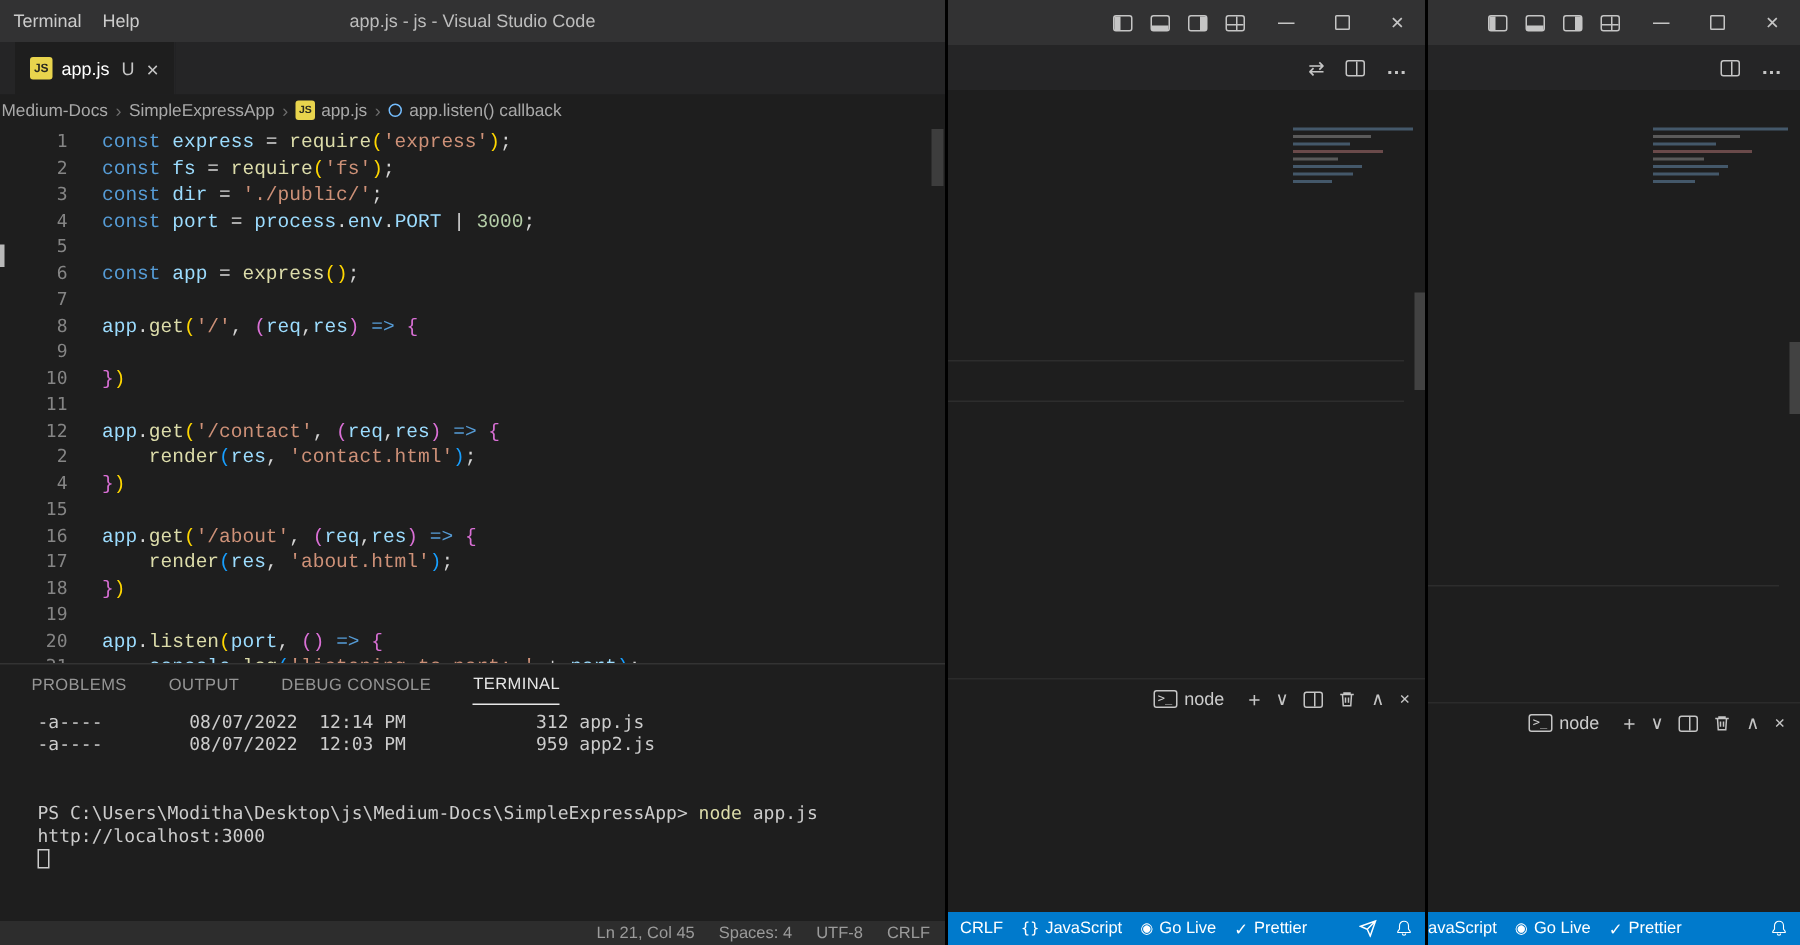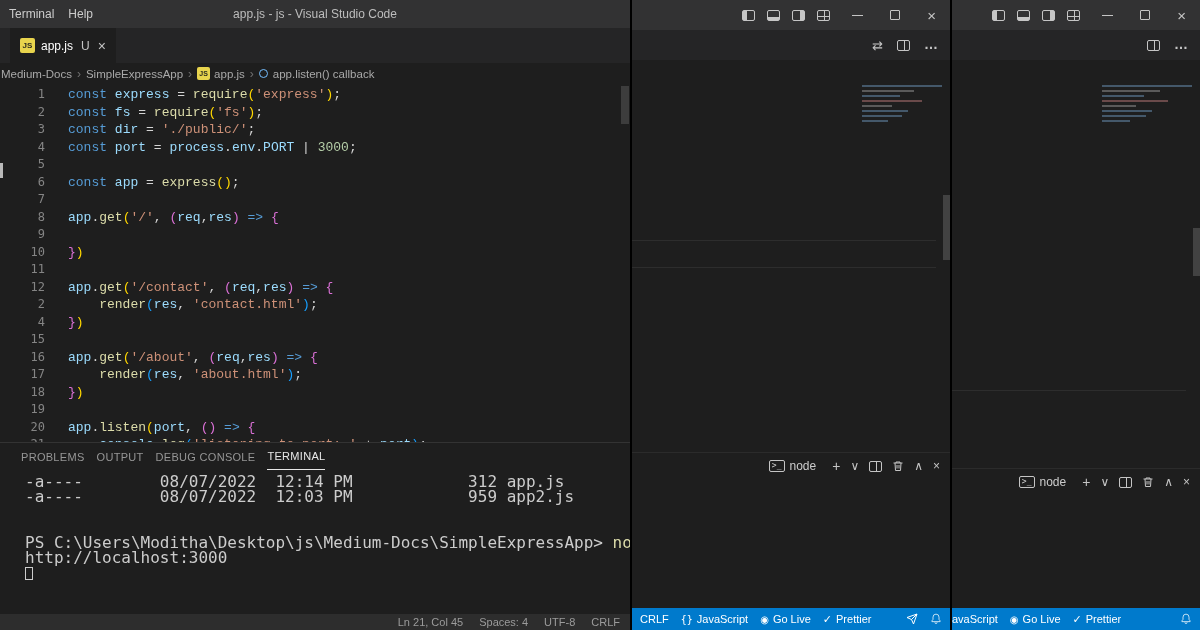--- a/index.html
+++ b/index.html
@@ -37,24 +37,24 @@
   .code-line { display:flex; height:17.5px; line-height:17.5px; font-family:"DejaVu Sans Mono", monospace; font-size:13px; }
   .line-num { width:45px; text-align:right; color:#858585; font-size:12px; flex:none; }
   .line-text { padding-left:23px; white-space:pre;font-family:Liberation Mono, monospace; }
   .tk-k{color:var(--keyword)} .tk-p{color:var(--plain)} .tk-v{color:var(--variable)}
   .tk-f{color:var(--func)} .tk-s{color:var(--string)} .tk-n{color:var(--number)}
   .tk-b1{color:var(--bracket1)} .tk-b2{color:var(--bracket2)} .tk-b3{color:var(--bracket3)}
   .editor-scrollbar { position:absolute; right:1px; top:2px; width:8px; height:38px; background:rgba(121,121,121,0.35); }
   .left-marker { position:absolute; left:0; top:79px; width:3px; height:15px; background:#b9b9b9; }
 
   .panel { height:172px; border-top:1px solid #333; background:#1e1e1e; flex:none; }
-  .panel-tabs { height:27px; display:flex; align-items:center; gap:12px; padding-left:21px; }
+  .panel-tabs { height:27px; display:flex; align-items:center; gap:28px; padding-left:21px; }
   .panel-tab { font-size:11px; letter-spacing:0.3px; color:#969696; height:100%; display:flex; align-items:center; cursor:pointer; }
   .panel-tab.active { color:#e7e7e7; border-bottom:1px solid #e7e7e7; }
-  .terminal { padding:4px 0 0 25px; font-family:"DejaVu Sans Mono", monospace; font-size:16px; color:#cccccc; }
+  .terminal { padding:4px 0 0 25px; font-family:"DejaVu Sans Mono", monospace; font-size:12px; color:#cccccc; }
   .term-line { min-height:15.2px; line-height:15.2px; white-space:pre; }
   .term-cmd { color:var(--command); }
   .term-cursor { display:inline-block; width:8px; height:13px; border:1px solid #cccccc; vertical-align:middle; }
 
   .statusbar-dark { height:16px; background:#2d2d2d; display:flex; align-items:center; justify-content:flex-end; gap:16px; padding-right:10px; flex:none; }
   .statusbar-dark .status-item { font-size:11px; color:#9b9b9b; cursor:pointer; }
 
   
   .titlebar2 { height:30px; background:#323233; display:flex; align-items:center; justify-content:flex-end; padding-right:14px; flex:none; }
   .layout-icons { display:flex; align-items:center; gap:12px; margin-right:22px; }

